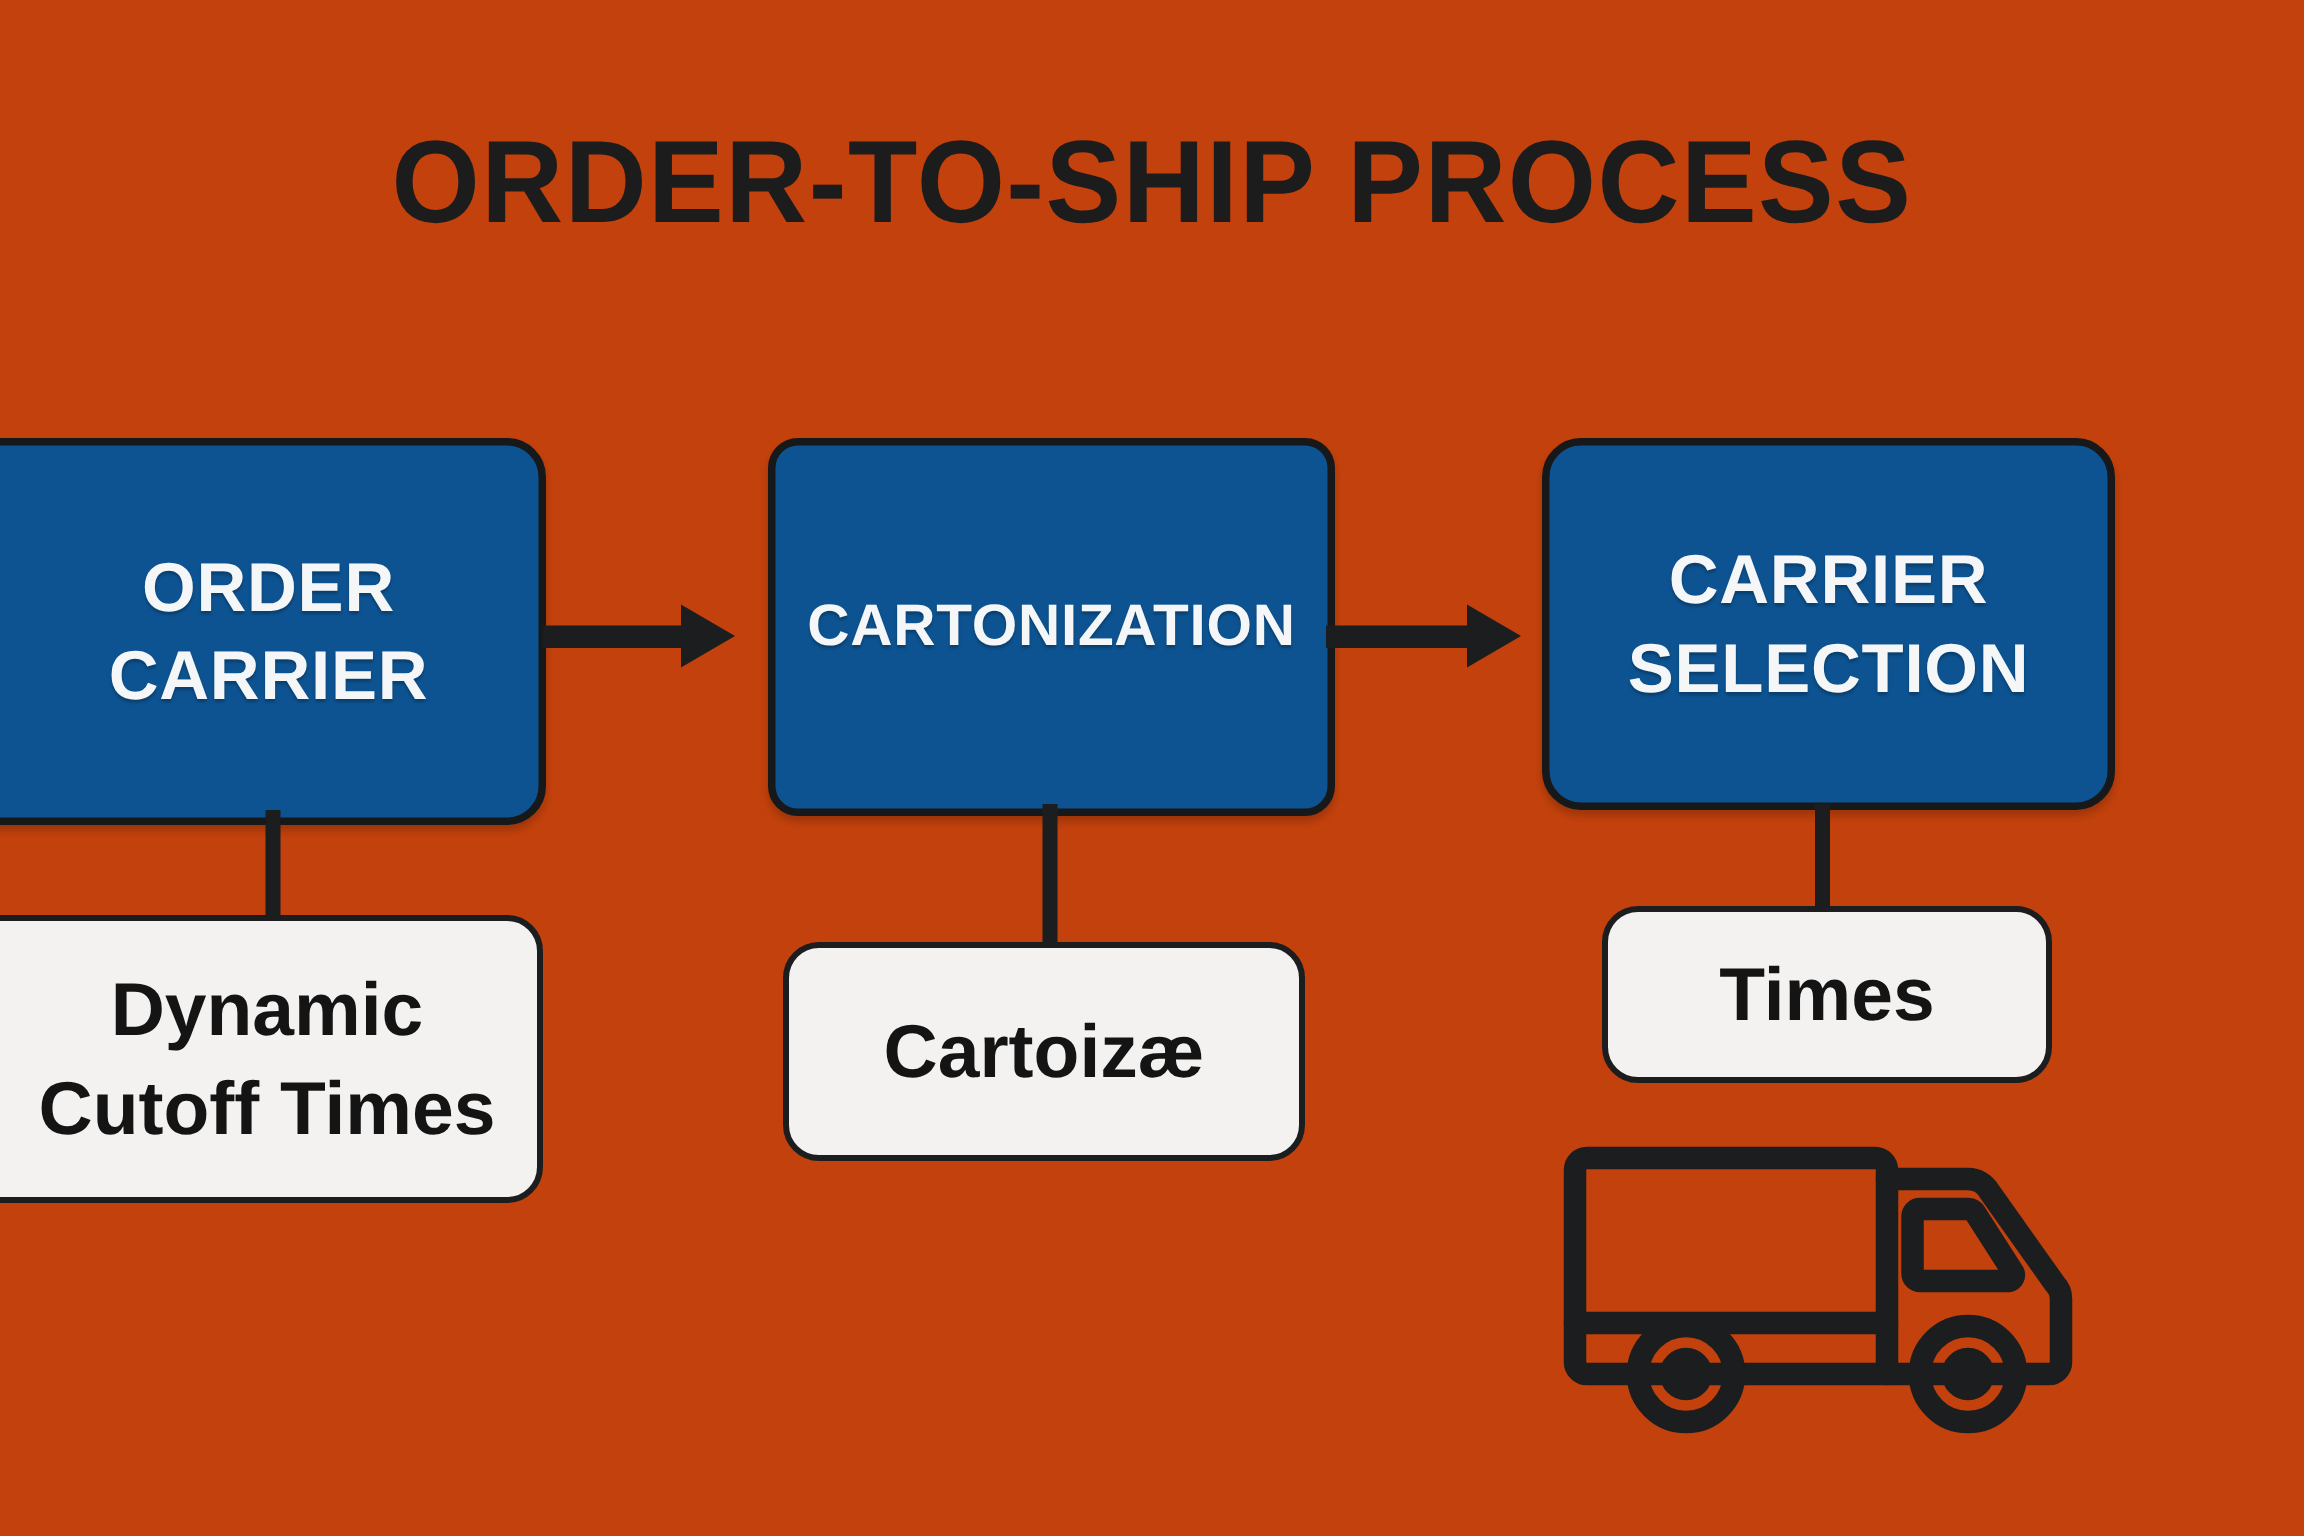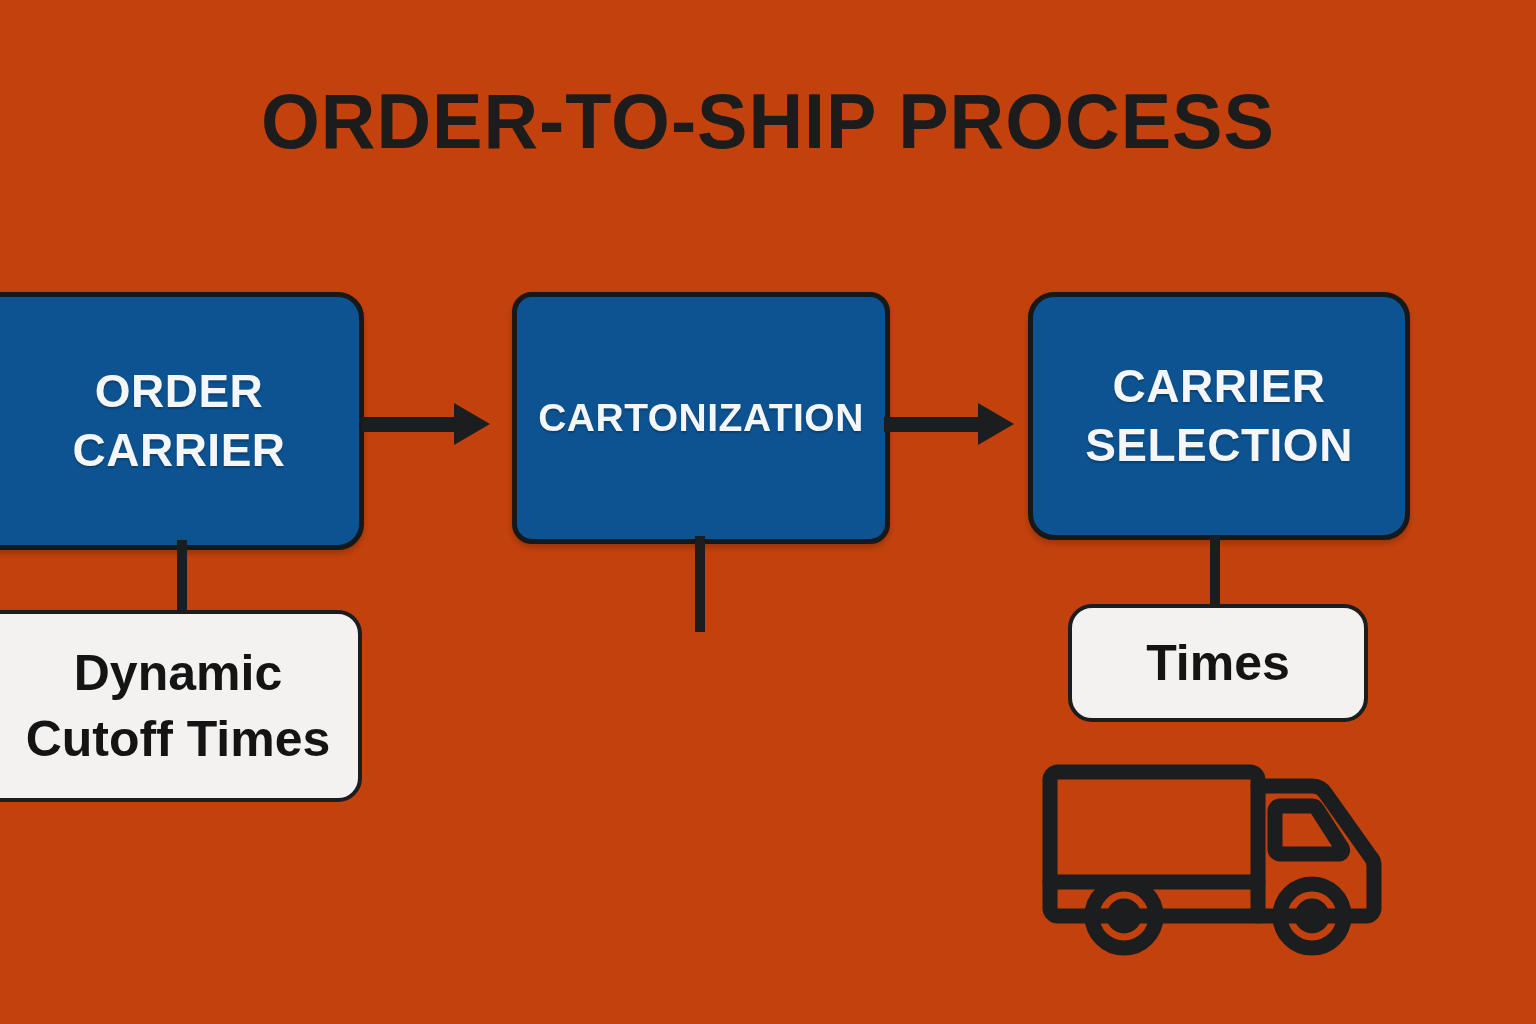--- a/index.html
+++ b/index.html
@@ -208,20 +208,23 @@
 
   <div class="connector" id="connector-1"></div>
   <div class="connector" id="connector-2"></div>
   <div class="connector" id="connector-3"></div>
 
   <div class="sub-box" id="sub-1">
     <span class="sub-label">Dynamic
 Cutoff Times</span>
   </div>
 
+  <div class="sub-box" id="sub-2">
+    <span class="sub-label">Cartoizæ</span>
+  </div>
 
   <div class="sub-box" id="sub-3">
     <span class="sub-label">Times</span>
   </div>
 
   <div id="truck-icon">
     <svg viewBox="0 0 360 225" width="360" height="225">
       <g fill="none" stroke="#1b1d1f" stroke-width="15" stroke-linejoin="round" stroke-linecap="round">
 
         <path d="M 18 28 L 210 28 A 8 8 0 0 1 218 36 L 218 172 L 18 172 A 8 8 0 0 1 10 164 L 10 36 A 8 8 0 0 1 18 28 Z"></path>

